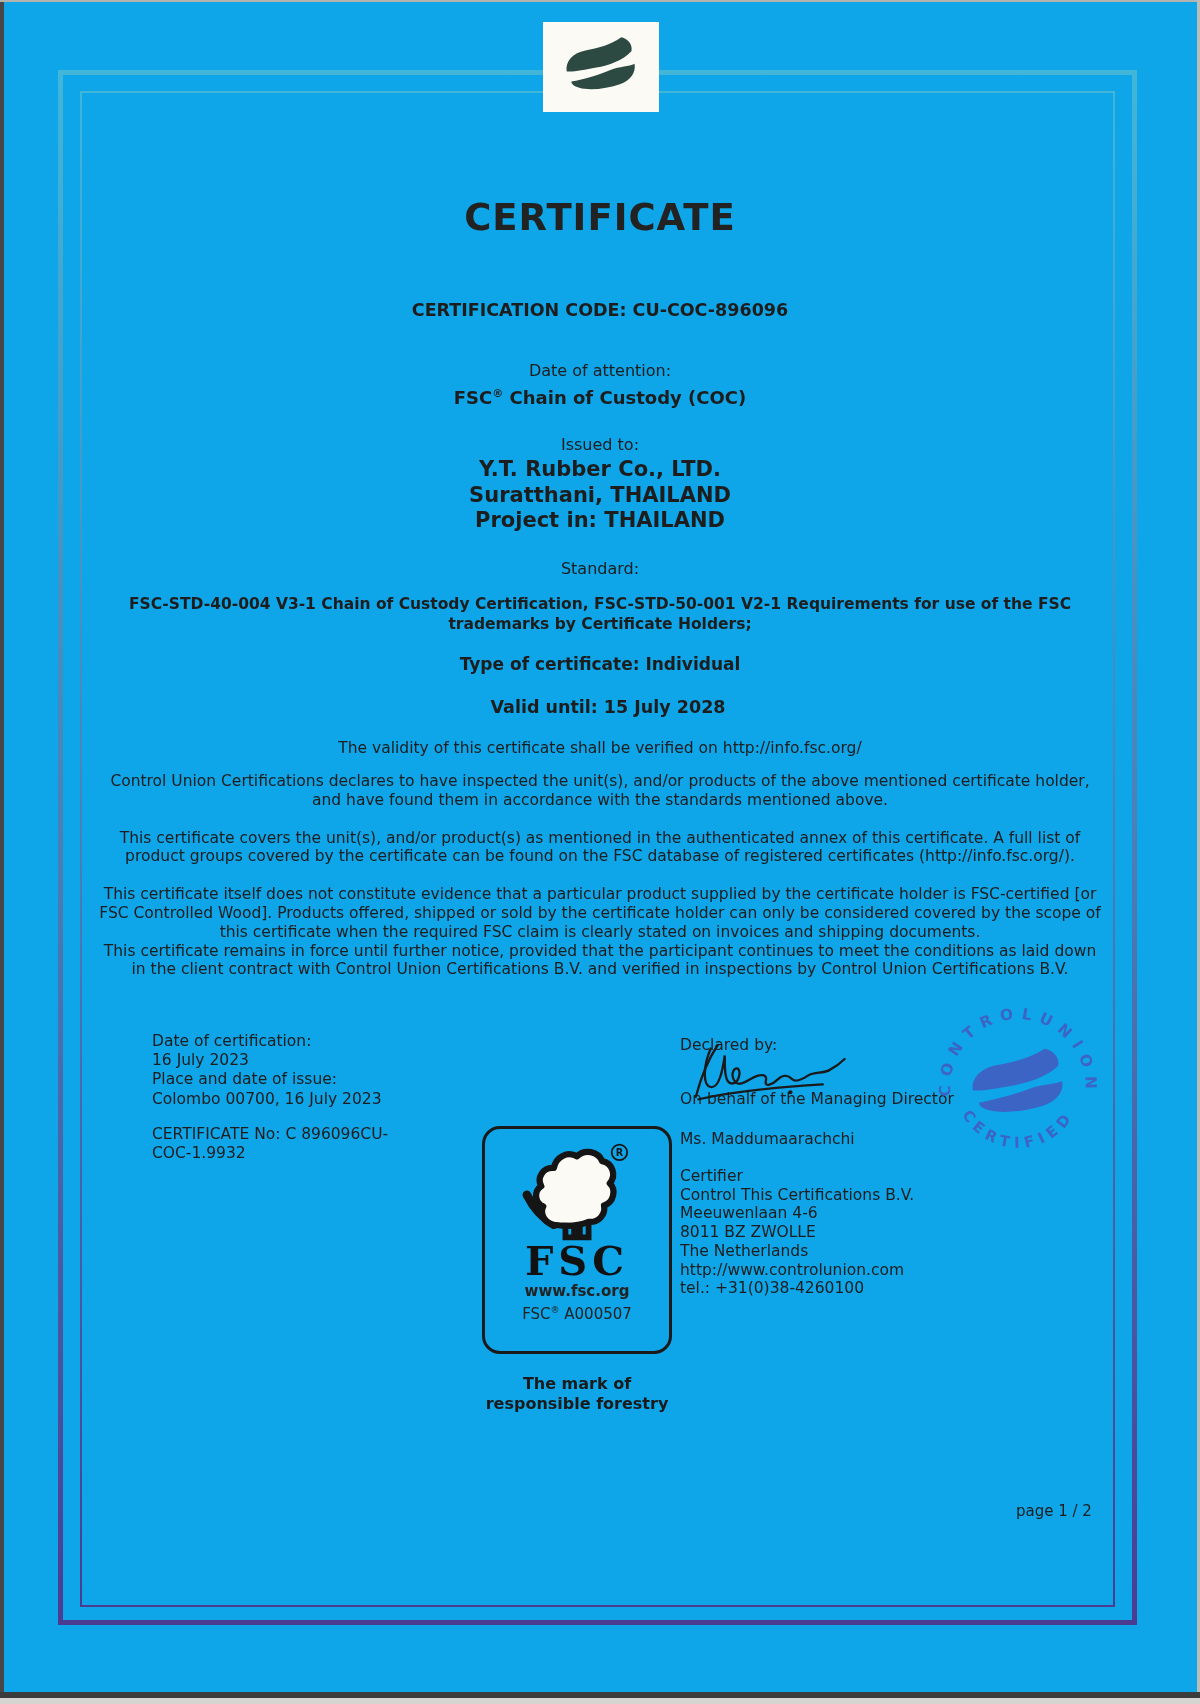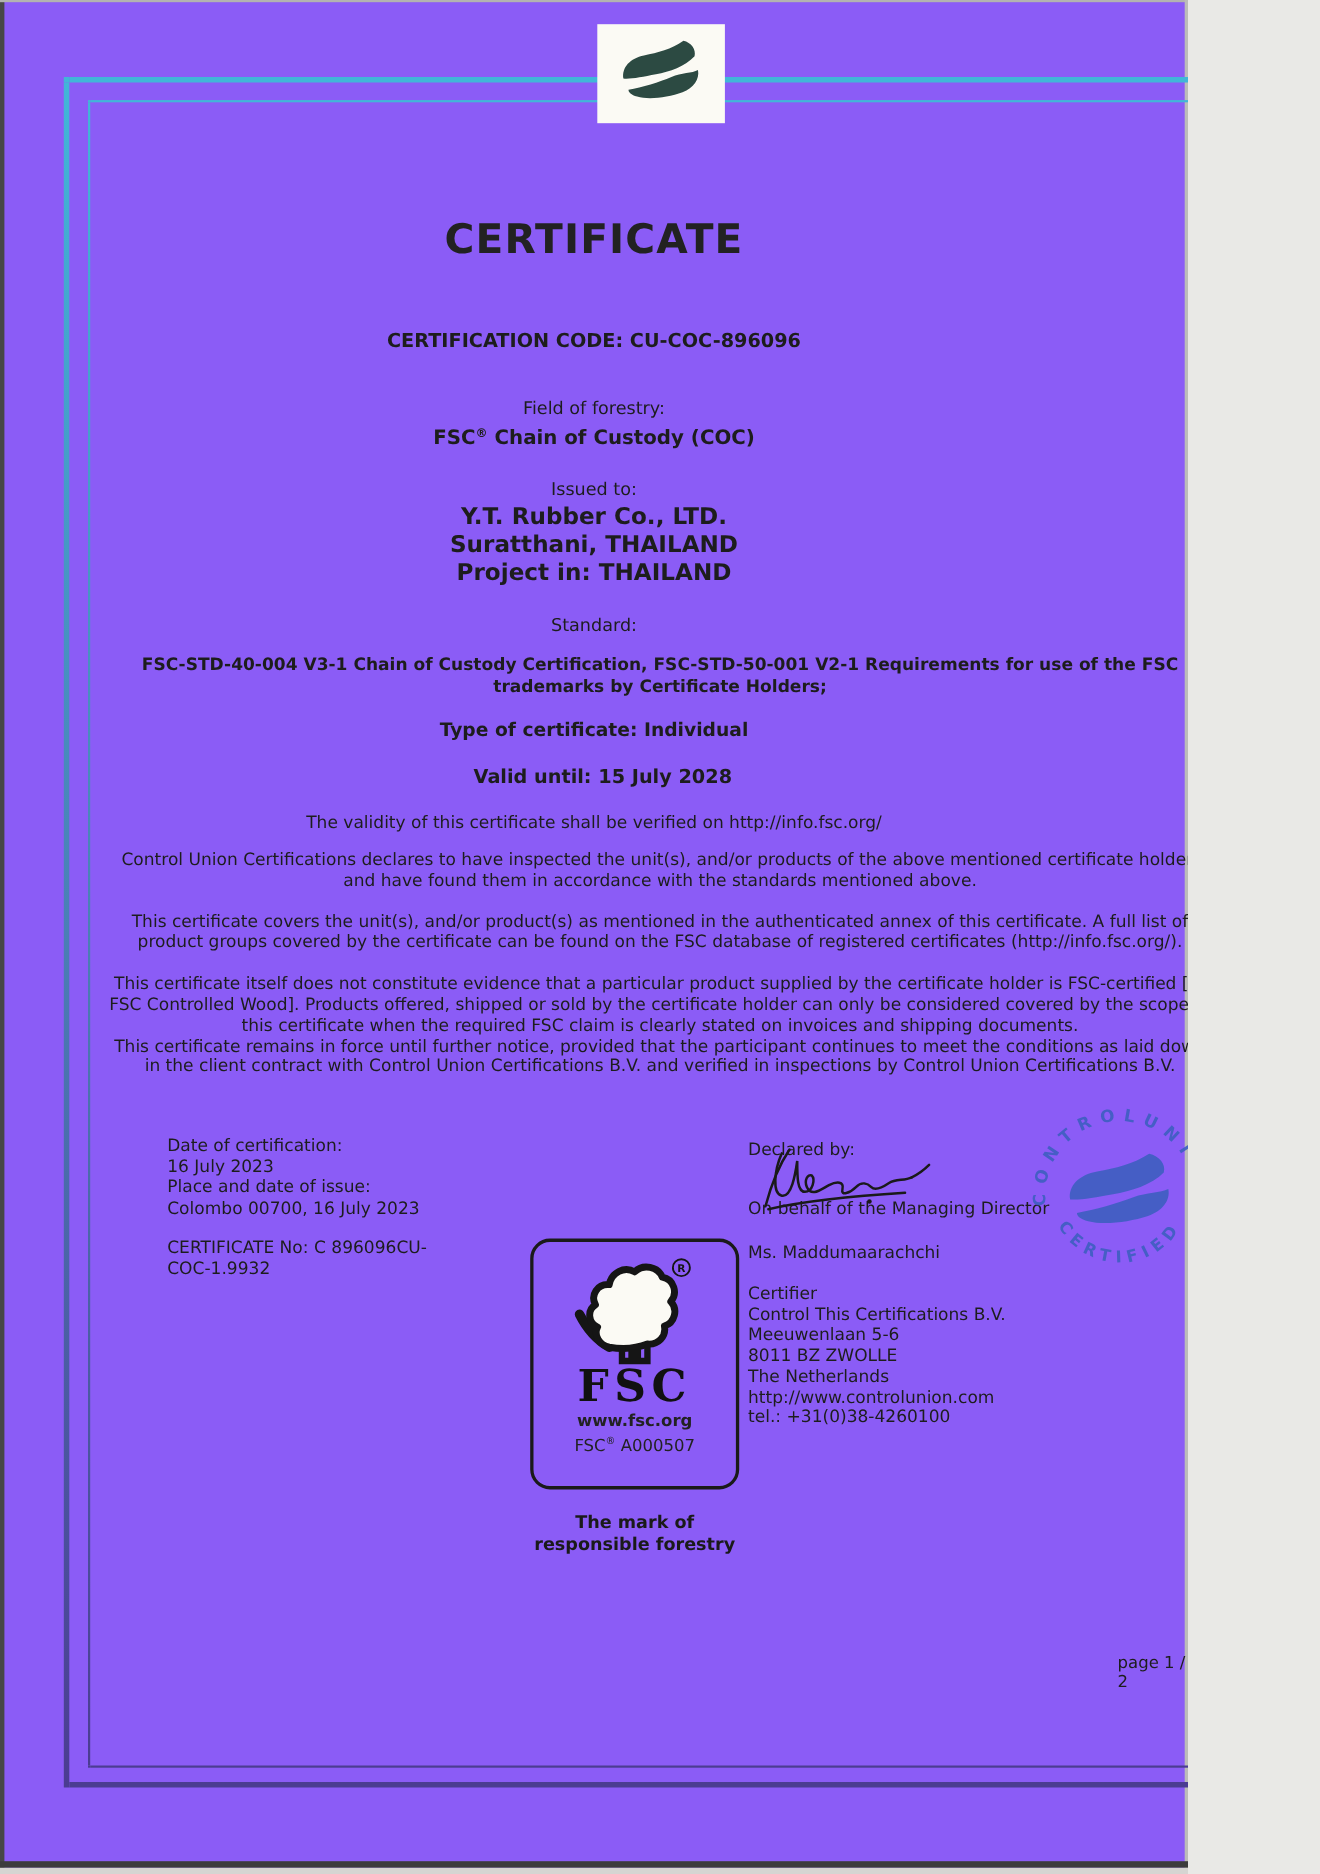--- a/index.html
+++ b/index.html
@@ -1,22 +1,22 @@
 <!DOCTYPE html>
 <html><head>
 <meta charset="utf-8">
 <style>
   * { box-sizing: border-box; margin: 0; padding: 0; }
   html,body { background:#e9e9e6; }
   body { font-family: "DejaVu Sans", sans-serif; }
   .page {
     position: relative;
-    width: 1080px;
+    width: 1200px;
     height: 1704px;
-    background: #8b5cf6;
+    background: #0ea5e9;
     overflow: hidden;
     color: #1d1d1d;
   }
   
   .edge-left   { position:absolute; left:0; top:0; width:4px; height:1704px; background:#474747; }
   .edge-top    { position:absolute; left:0; top:0; width:1200px; height:2px; background:#b3b3b0; }
   .edge-right  { position:absolute; right:0; top:0; width:3px; height:1704px; background:#bcbcb9; }
   .edge-bottom-dark  { position:absolute; left:0; top:1692px; width:1200px; height:6px; background:#3c3c3c; }
   .edge-bottom-light { position:absolute; left:0; top:1698px; width:1200px; height:6px; background:#d6d5d2; }
 
@@ -96,21 +96,21 @@
   <svg class="cu-logo" width="78" height="68" viewBox="0 0 100 80">
     <g fill="#2c4a42">
       <path d="M6,47 C4,34 14,23 30,20 C46,17 62,13 76,3 C85,5 91,13 89,21 C78,33 60,39 44,42 C28,45 14,48 6,47 Z"></path>
       <path d="M12,60 C28,57 48,51 62,45 C74,40 86,41 93,37 C95,48 88,58 75,63 C58,69 36,72 22,68 C15,66 12,63 12,60 Z"></path>
     </g>
   </svg>
 
   <div class="c title">CERTIFICATE</div>
   <div class="c code">CERTIFICATION CODE: CU-COC-896096</div>
 
-  <div class="c att-label">Field of forestry:</div>
+  <div class="c att-label">Date of attention:</div>
   <div class="c att-line"><span>FSC</span><sup>®</sup><span> Chain of Custody (COC)</span></div>
 
   <div class="c issued-label">Issued to:</div>
   <div class="c issued-block">
     <div>Y.T. Rubber Co., LTD.</div>
     <div>Suratthani, THAILAND</div>
     <div>Project in: THAILAND</div>
   </div>
 
   <div class="c std-label">Standard:</div>
@@ -145,21 +145,21 @@
         <path d="M157,37 C165,33 170,29 175,24"></path>
         <path d="M8,70 C44,62 100,56 150,53"></path>
       </g>
       <circle cx="113" cy="62" r="2.4" fill="#1a1a1a"></circle>
     </svg>
     <div class="on-behalf">On behalf of the Managing Director</div>
     <div class="declared-name">Ms. Maddumaarachchi</div>
     <div class="certifier-group">
       <div>Certifier</div>
       <div>Control This Certifications B.V.</div>
-      <div>Meeuwenlaan 5-6</div>
+      <div>Meeuwenlaan 4-6</div>
       <div>8011 BZ ZWOLLE</div>
       <div>The Netherlands</div>
       <div>http://www.controlunion.com</div>
       <div>tel.: +31(0)38-4260100</div>
     </div>
   </div>
 
   <svg class="stamp" width="160" height="160" viewBox="0 0 156 156">
     <defs>
       <path id="arcTop" d="M14,96 A66,66 0 1 1 142,96" fill="none"></path>

